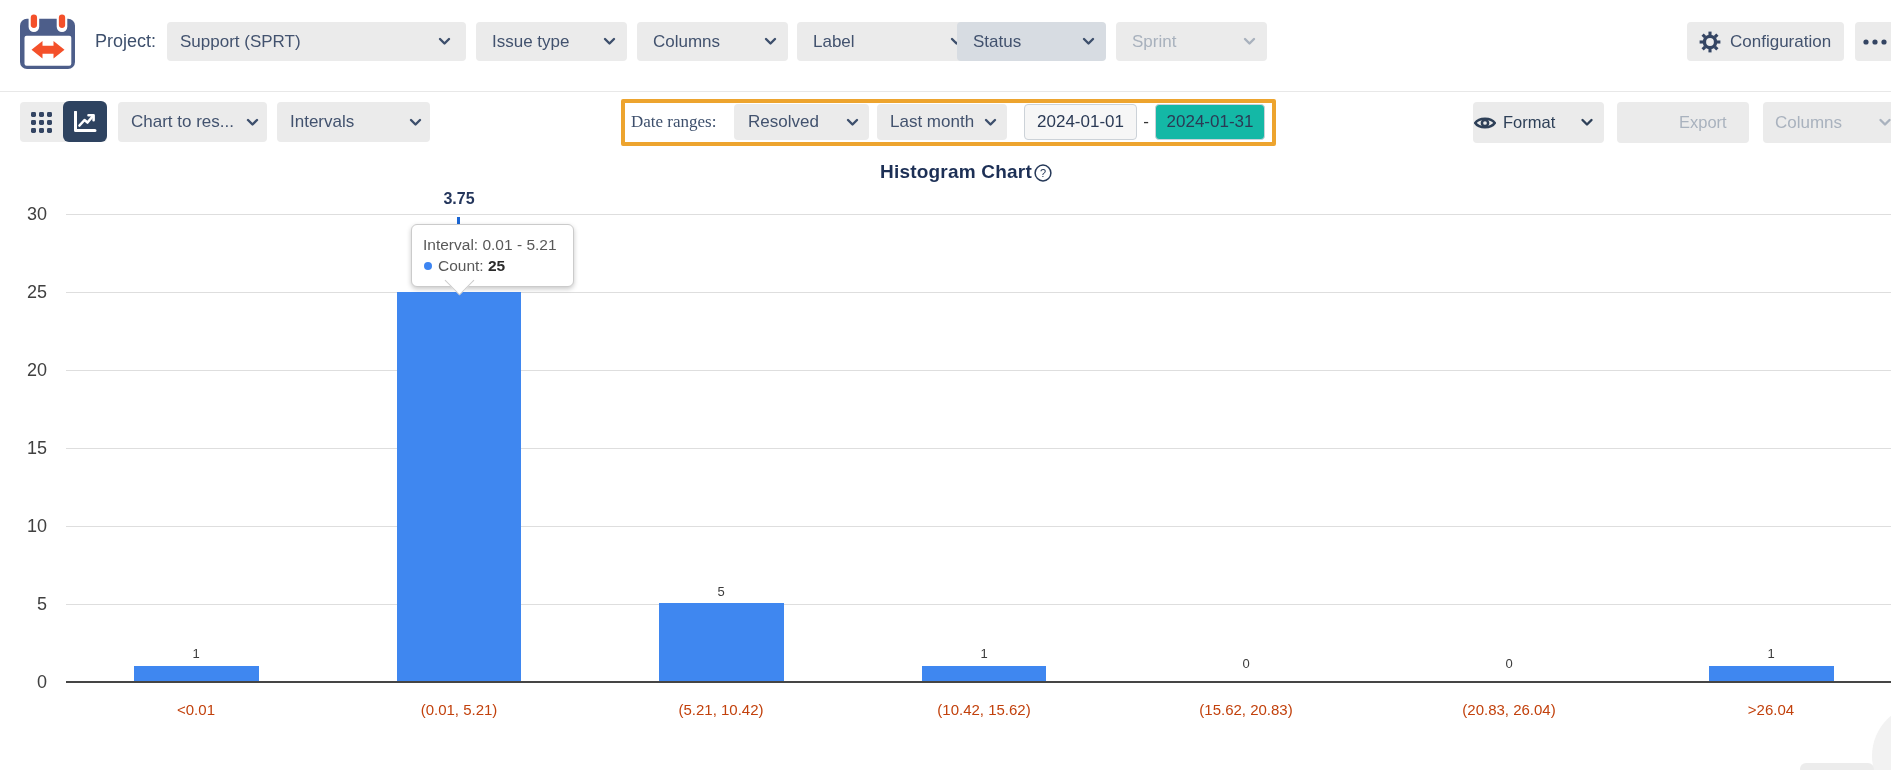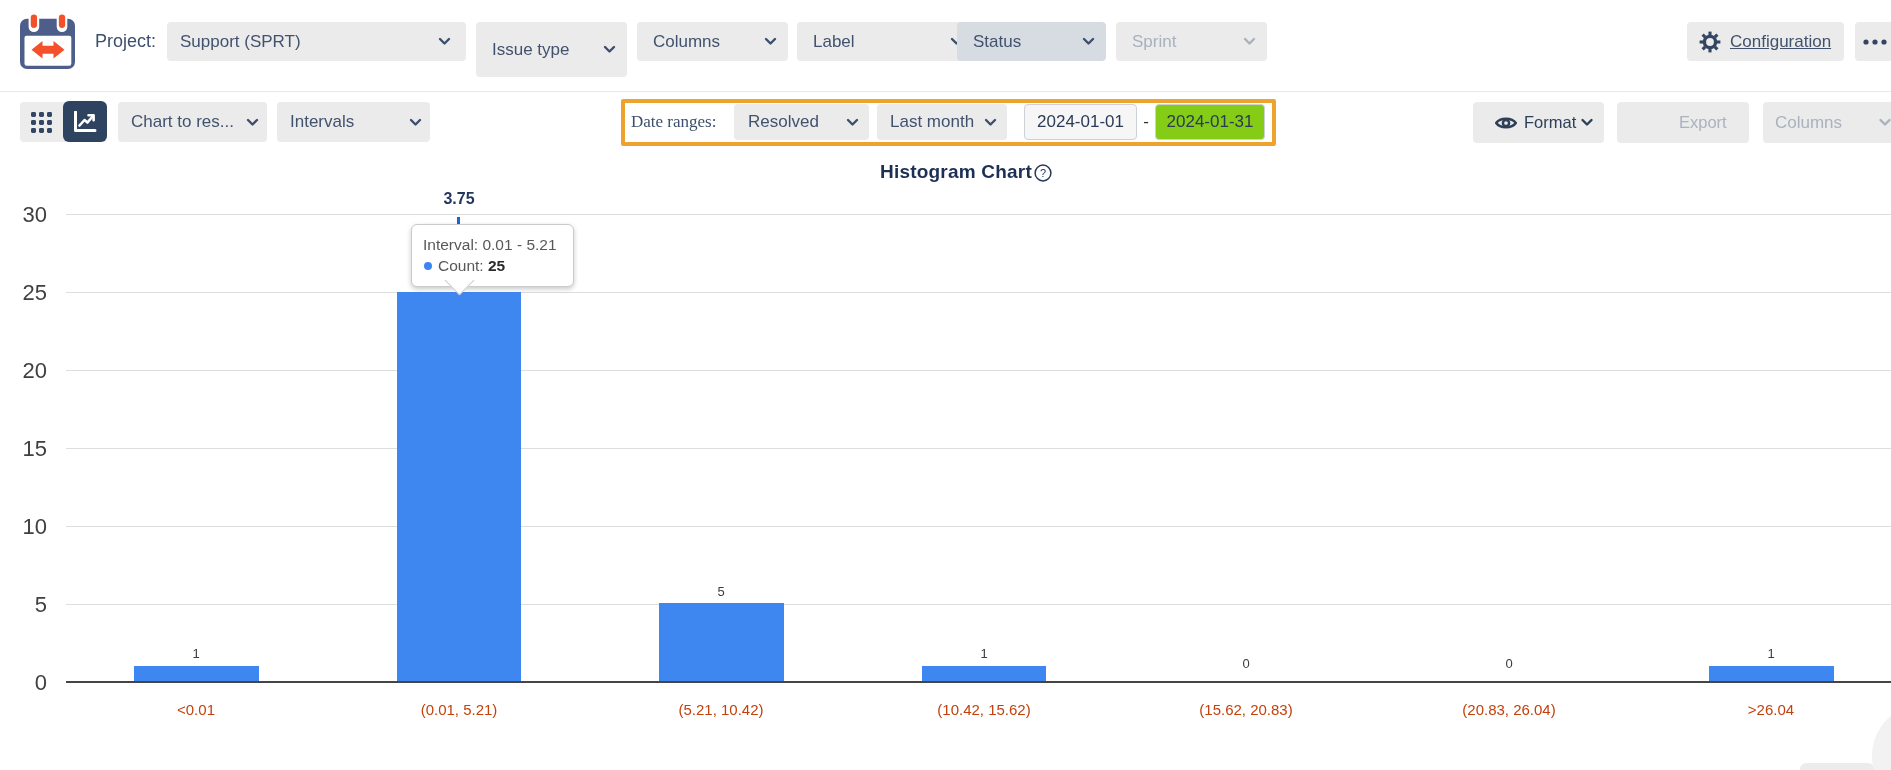--- a/index.html
+++ b/index.html
@@ -3,21 +3,21 @@
 <meta charset="utf-8">
 <style>
   html,body{margin:0;padding:0;width:1891px;height:770px;overflow:hidden;background:#fff;
     font-family:"Liberation Sans",sans-serif;}
   .abs{position:absolute;}
   .btn{position:absolute;background:#ebebeb;border-radius:4px;display:flex;align-items:center;
     color:#42526e;font-size:17px;box-sizing:border-box;}
   .btn .txt{white-space:nowrap;}
   .chev{margin-left:auto;flex:0 0 auto;display:block;}
   .gl{position:absolute;left:66px;width:1825px;height:1px;background:#dedede;}
-  .ylab{position:absolute;width:34px;text-align:right;font-size:22px;color:#404040;line-height:17px;}
+  .ylab{position:absolute;width:34px;text-align:right;font-size:18px;color:#404040;line-height:17px;}
   .bar{position:absolute;background:#3f87f0;}
   .vlab{position:absolute;width:60px;text-align:center;font-size:13px;color:#3c3c3c;}
   .xlab{position:absolute;width:200px;text-align:center;font-size:15px;color:#c2410c;}
 </style>
 </head>
 <body>
 
 <div id="logo" class="abs" style="left:20px;top:13px;width:56px;height:57px;">
 <svg width="56" height="57" viewBox="0 0 56 57">
   <rect x="0" y="5.7" width="55" height="50.4" rx="7" fill="#4d5e8a"></rect>
@@ -30,21 +30,21 @@
 </svg>
 </div>
 <div class="abs" style="left:95px;top:22px;height:39px;display:flex;align-items:center;font-size:18px;color:#3d4f6c;">Project:</div>
 
 <div class="btn" style="left:167px;top:22px;width:299px;height:39px;padding:0 15px 0 13px;">
   <span class="txt">Support (SPRT)</span>
   <svg class="chev" width="13" height="9" viewBox="0 0 13 9">
       <path d="M2 2 L6.5 6.5 L11 2" stroke="#3d4f6c" stroke-width="2.4" fill="none" stroke-linecap="round" stroke-linejoin="round"></path>
     </svg>
 </div>
-<div class="btn" style="left:476px;top:22px;width:151px;height:55px;padding:0 11px 0 16px;justify-content:center;">
+<div class="btn" style="left:476px;top:22px;width:151px;height:39px;padding:0 11px 0 16px;justify-content:center;">
   <span class="txt">Issue type</span>
   <svg class="chev" width="13" height="9" viewBox="0 0 13 9">
       <path d="M2 2 L6.5 6.5 L11 2" stroke="#3d4f6c" stroke-width="2.4" fill="none" stroke-linecap="round" stroke-linejoin="round"></path>
     </svg>
 </div>
 <div class="btn" style="left:637px;top:22px;width:151px;height:39px;padding:0 11px 0 16px;">
   <span class="txt">Columns</span>
   <svg class="chev" width="13" height="9" viewBox="0 0 13 9">
       <path d="M2 2 L6.5 6.5 L11 2" stroke="#3d4f6c" stroke-width="2.4" fill="none" stroke-linecap="round" stroke-linejoin="round"></path>
     </svg>
@@ -61,21 +61,21 @@
       <path d="M2 2 L6.5 6.5 L11 2" stroke="#3d4f6c" stroke-width="2.4" fill="none" stroke-linecap="round" stroke-linejoin="round"></path>
     </svg>
 </div>
 <div class="btn" style="left:1116px;top:22px;width:151px;height:39px;padding:0 11px 0 16px;color:#a8b1bd;">
   <span class="txt">Sprint</span>
   <svg class="chev" width="13" height="9" viewBox="0 0 13 9">
       <path d="M2 2 L6.5 6.5 L11 2" stroke="#a8b1bd" stroke-width="2.4" fill="none" stroke-linecap="round" stroke-linejoin="round"></path>
     </svg>
 </div>
 
-<div class="btn" style="left:1687px;top:22px;width:157px;height:39px;padding:0 12px;text-decoration:underline;">
+<div class="btn" style="left:1687px;top:22px;width:157px;height:39px;padding:0 12px;">
   <svg width="22" height="22" viewBox="0 0 22 22" style="margin-right:9px;">
     <g fill="none" stroke="#344563">
       <circle cx="11" cy="11" r="5.6" stroke-width="3.4"></circle>
       <g stroke-width="3.1">
         <line x1="11" y1="0.6" x2="11" y2="4.2"></line>
         <line x1="11" y1="17.8" x2="11" y2="21.4"></line>
         <line x1="0.6" y1="11" x2="4.2" y2="11"></line>
         <line x1="17.8" y1="11" x2="21.4" y2="11"></line>
         <line x1="3.6" y1="3.6" x2="6.2" y2="6.2"></line>
         <line x1="15.8" y1="15.8" x2="18.4" y2="18.4"></line>
@@ -139,23 +139,23 @@
     </svg>
 </div>
 <div class="btn" style="left:877px;top:104px;width:130px;height:36px;padding:0 10px 0 13px;">
   <span class="txt">Last month</span>
   <svg class="chev" width="13" height="9" viewBox="0 0 13 9">
       <path d="M2 2 L6.5 6.5 L11 2" stroke="#3d4f6c" stroke-width="2.4" fill="none" stroke-linecap="round" stroke-linejoin="round"></path>
     </svg>
 </div>
 <div class="btn" style="left:1024px;top:104px;width:113px;height:36px;border:1px solid #ccd2d8;background:#f6f6f6;justify-content:center;color:#2b3a55;font-size:17px;">2024-01-01</div>
 <div class="abs" style="left:1139px;top:102px;width:14px;height:40px;display:flex;align-items:center;justify-content:center;color:#333;font-size:17px;">-</div>
-<div class="btn" style="left:1155px;top:104px;width:110px;height:36px;border:1px solid #ccd2d8;background:#84cc16;justify-content:center;color:#2b3a55;font-size:17px;">2024-01-31</div>
-
-<div class="btn" style="left:1473px;top:102px;width:131px;height:41px;padding:0 10px 0 22px;font-size:16.5px;text-align:right;">
+<div class="btn" style="left:1155px;top:104px;width:110px;height:36px;border:1px solid #ccd2d8;background:#14b8a6;justify-content:center;color:#2b3a55;font-size:17px;">2024-01-31</div>
+
+<div class="btn" style="left:1473px;top:102px;width:131px;height:41px;padding:0 10px 0 1px;font-size:16.5px;text-align:right;">
   <svg width="22" height="14" viewBox="0 0 22 14" style="margin-right:7px;">
     <path d="M1.2 7 C5 1.4 17 1.4 20.8 7 C17 12.6 5 12.6 1.2 7 Z" fill="none" stroke="#2e4058" stroke-width="2.5"></path>
     <circle cx="11" cy="7" r="3.1" fill="none" stroke="#2e4058" stroke-width="2.5"></circle>
   </svg>
   <span class="txt" style="color:#2e4058;">Format</span>
   <svg class="chev" width="14" height="9" viewBox="0 0 13 9">
       <path d="M2 2 L6.5 6.5 L11 2" stroke="#2e4058" stroke-width="2.4" fill="none" stroke-linecap="round" stroke-linejoin="round"></path>
     </svg>
 </div>
 <div class="btn" style="left:1617px;top:102px;width:132px;height:41px;padding:0 10px 0 14px;color:#a9b2be;font-size:16.5px;gap:40px;">

